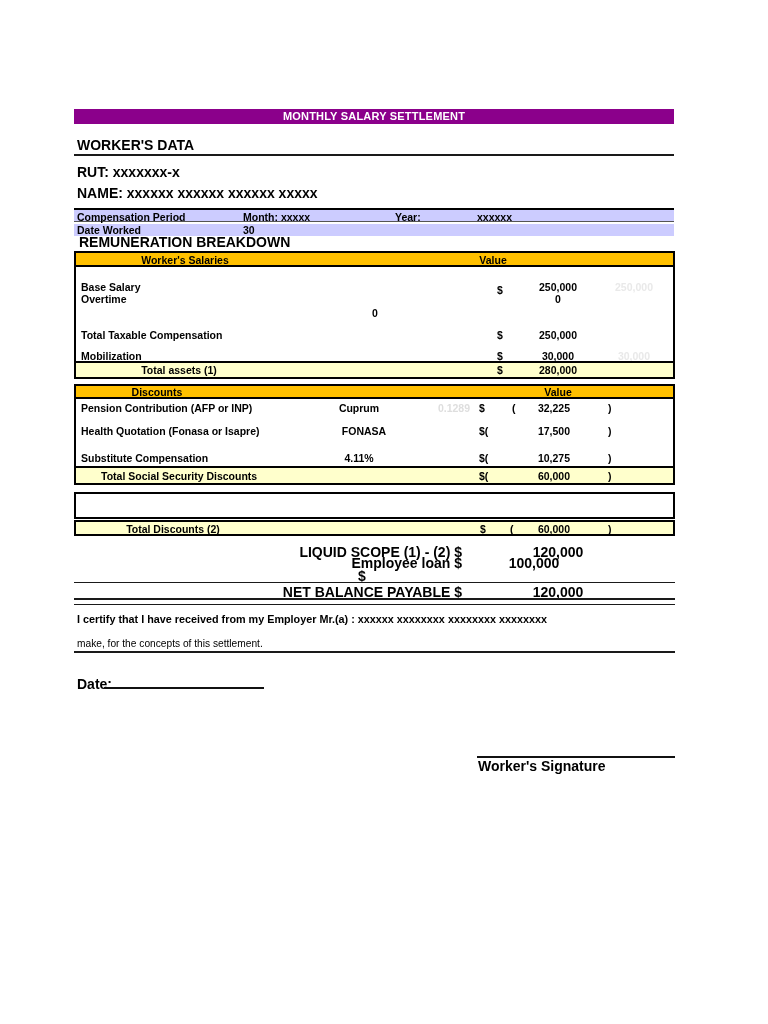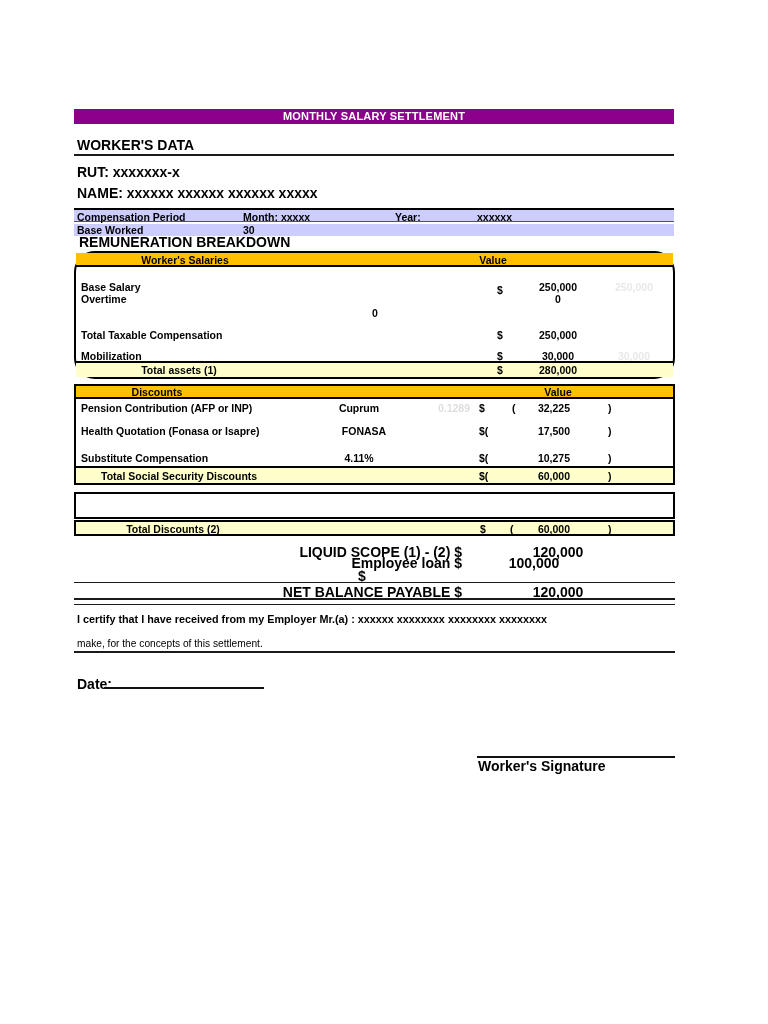--- a/index.html
+++ b/index.html
@@ -22,21 +22,21 @@
   }
   .rule { position:absolute; height:0; border-top:2px solid #1a1a1a; }
   .rule-thin { position:absolute; height:0; border-top:1px solid #1a1a1a; }
 
   .lav-row { position:absolute; left:74px; width:600px; background:#CCCCFF; }
   .row1 { top:208px; height:14px; border-top:2px solid #000; border-bottom:1px solid #555; }
   .row2 { top:224px; height:12px; }
   .lav-row span { position:absolute; font-size:10.5px; font-weight:bold; top:1px; }
 
   .tbl { position:absolute; left:74px; width:601px; border:2px solid #000; background:#fff; }
-  .sal-tbl { top:251px; height:128px;border-radius:21px; }
+  .sal-tbl { top:251px; height:128px; }
   .disc-tbl { top:384px; height:101px; }
   .gold-head { position:absolute; left:0; right:0; top:0; background:#FFC000; border-bottom:2px solid #000; }
   .tot-row { position:absolute; left:0; right:0; bottom:0; background:#FFFFCC; border-top:2px solid #000; }
   .tbl span { position:absolute; font-size:10.5px; }
 
   .empty-box { position:absolute; left:74px; top:492px; width:601px; height:27px; border:2px solid #000; }
   .tot-disc-row { position:absolute; left:74px; top:520px; width:601px; height:16px; background:#FFFFCC; border:2px solid #000; }
   .tot-disc-row span { position:absolute; top:1px; font-size:10.5px; font-weight:bold; }
 
   .sig-line { position:absolute; left:477px; top:756px; width:198px; border-top:2px solid #111; }
@@ -55,21 +55,21 @@
   <div class="abs b" style="left:77px; top:166px;">RUT: xxxxxxx-x</div>
   <div class="abs b" style="left:77px; top:187px;">NAME: xxxxxx xxxxxx xxxxxx xxxxx</div>
 
   <div class="lav-row row1">
     <span style="left:3px;">Compensation Period</span>
     <span style="left:169px;">Month: xxxxx</span>
     <span style="left:321px;">Year:</span>
     <span style="left:403px;">xxxxxx</span>
   </div>
   <div class="lav-row row2">
-    <span style="left:3px; top:0;">Base Worked</span>
+    <span style="left:3px; top:0;">Date Worked</span>
     <span style="left:169px; top:0;">30</span>
   </div>
 
   <div class="abs b" style="left:79px; top:236px;">REMUNERATION BREAKDOWN</div>
 
   <div class="tbl sal-tbl">
     <div class="gold-head" style="height:14px;">
       <span class="b c" style="left:109px; top:1px;">Worker's Salaries</span>
       <span class="b c" style="left:417px; top:1px;">Value</span>
     </div>

